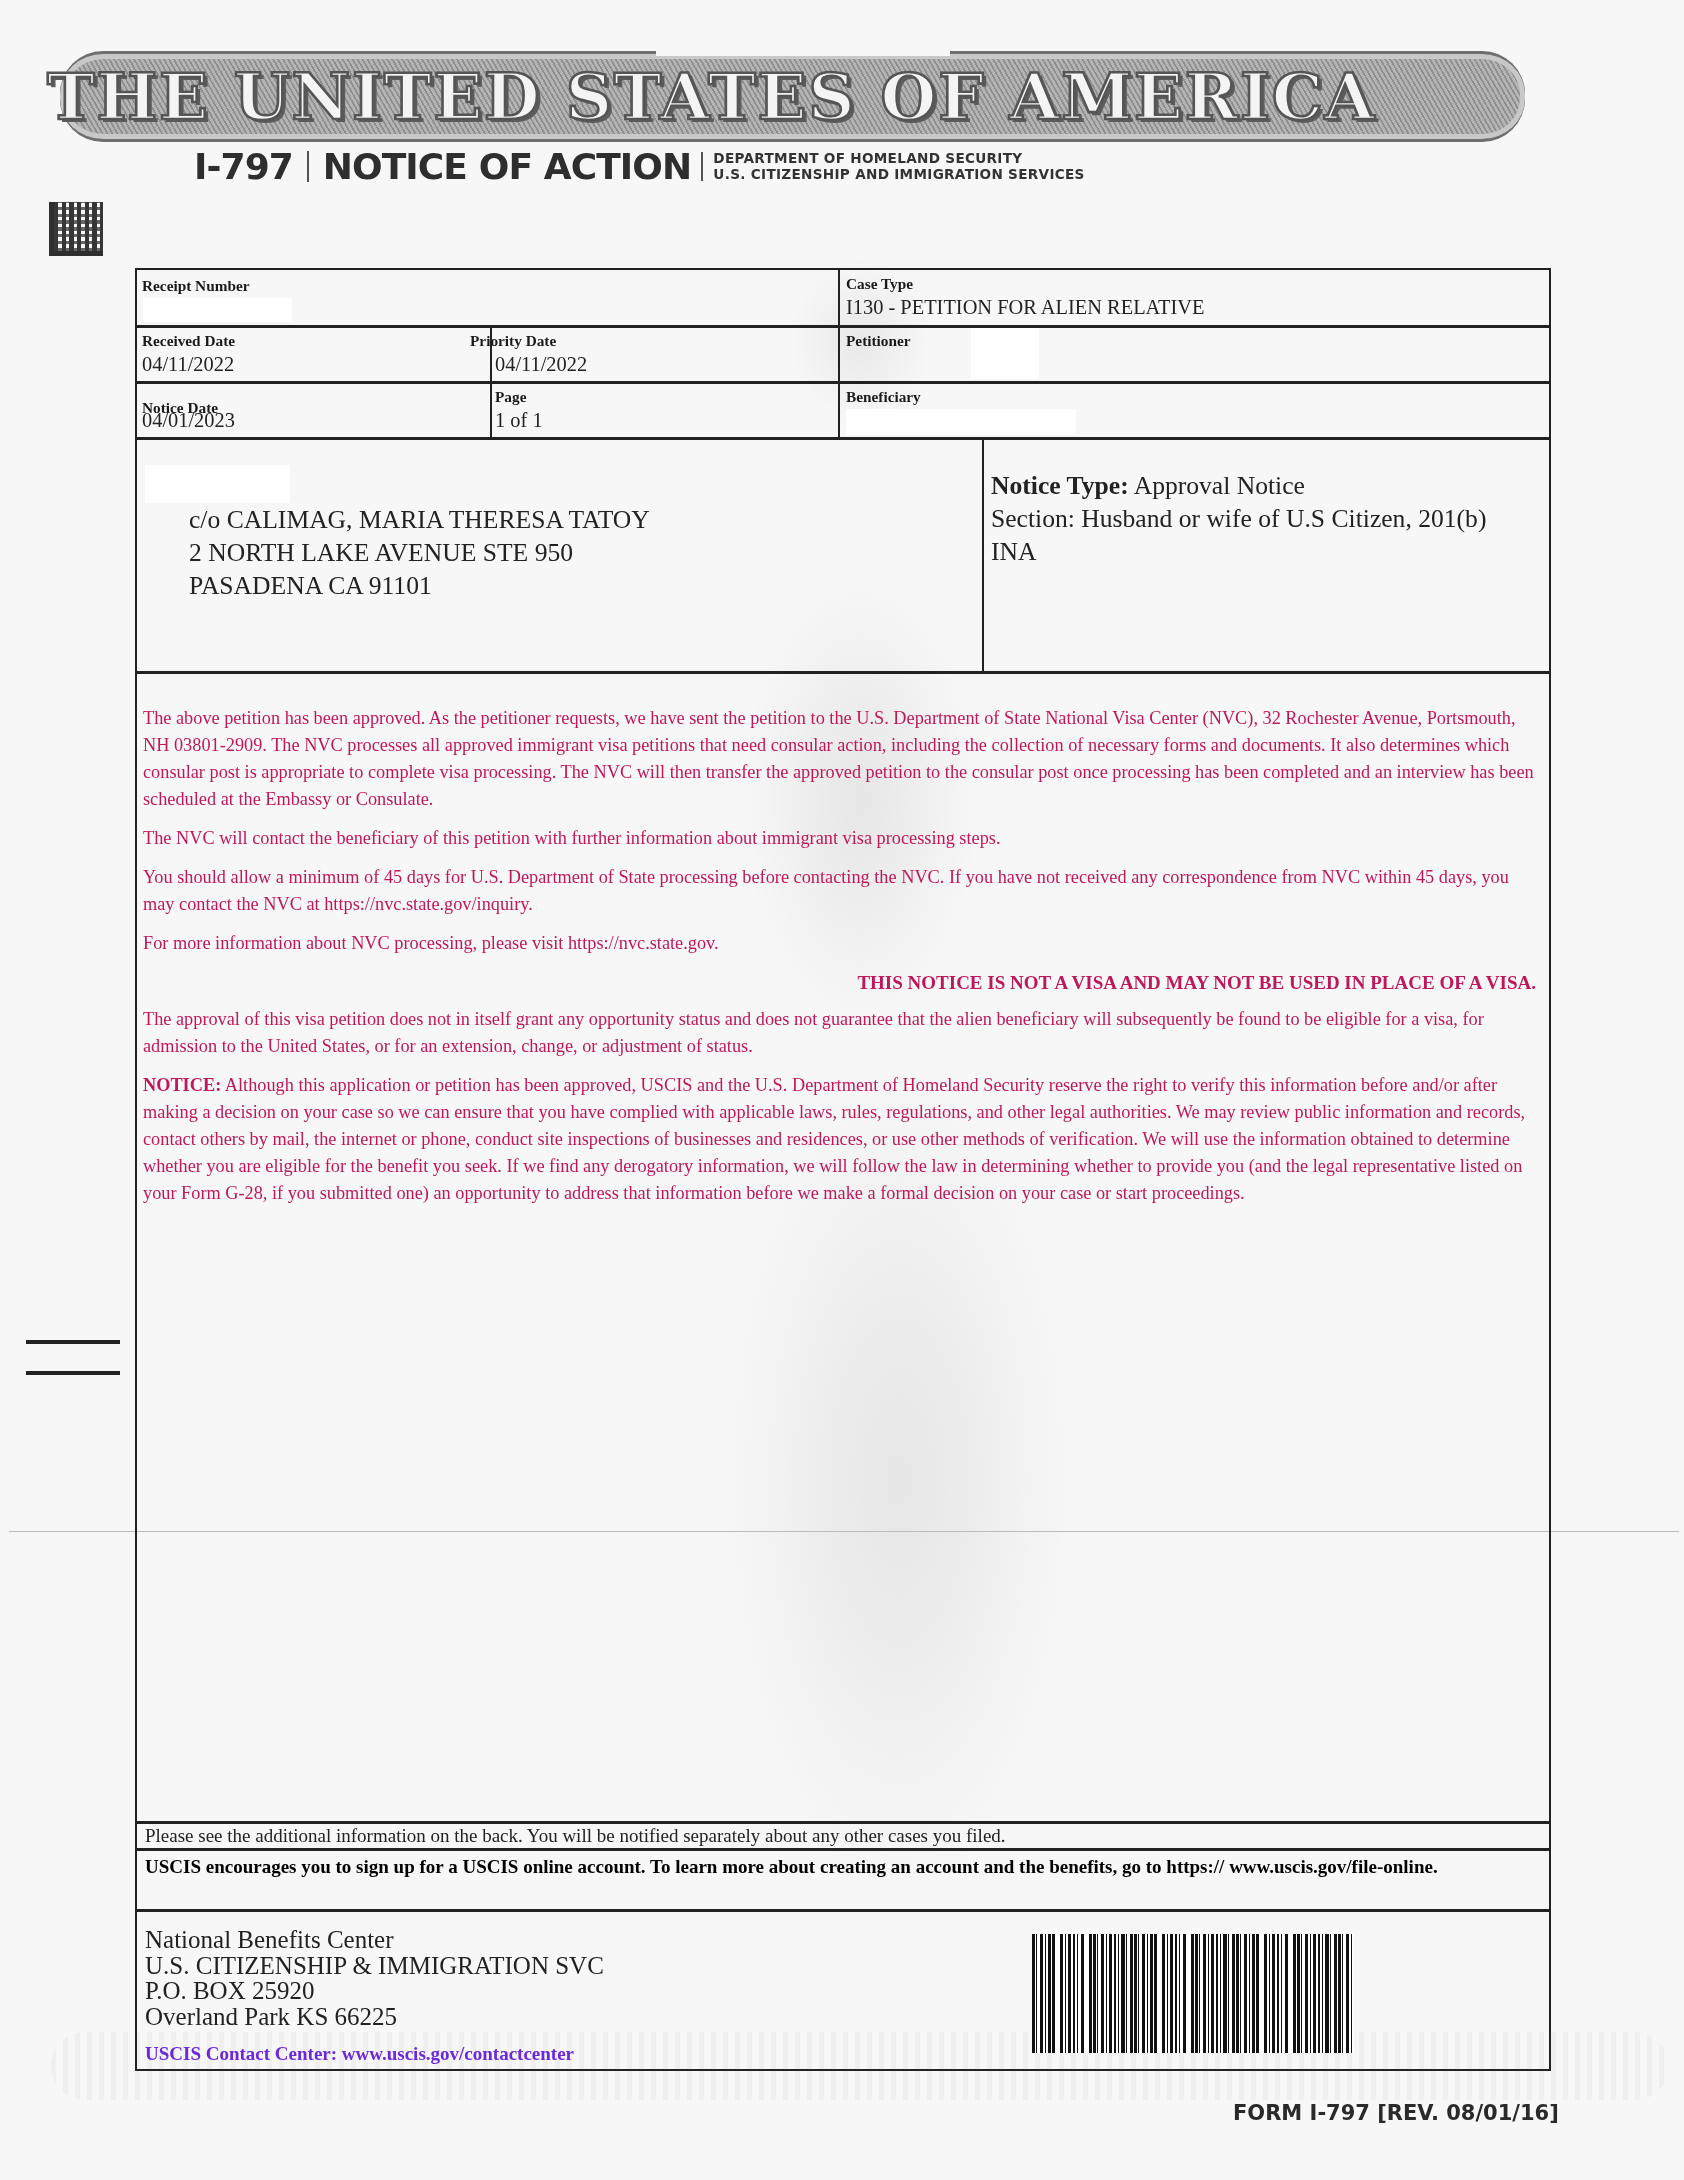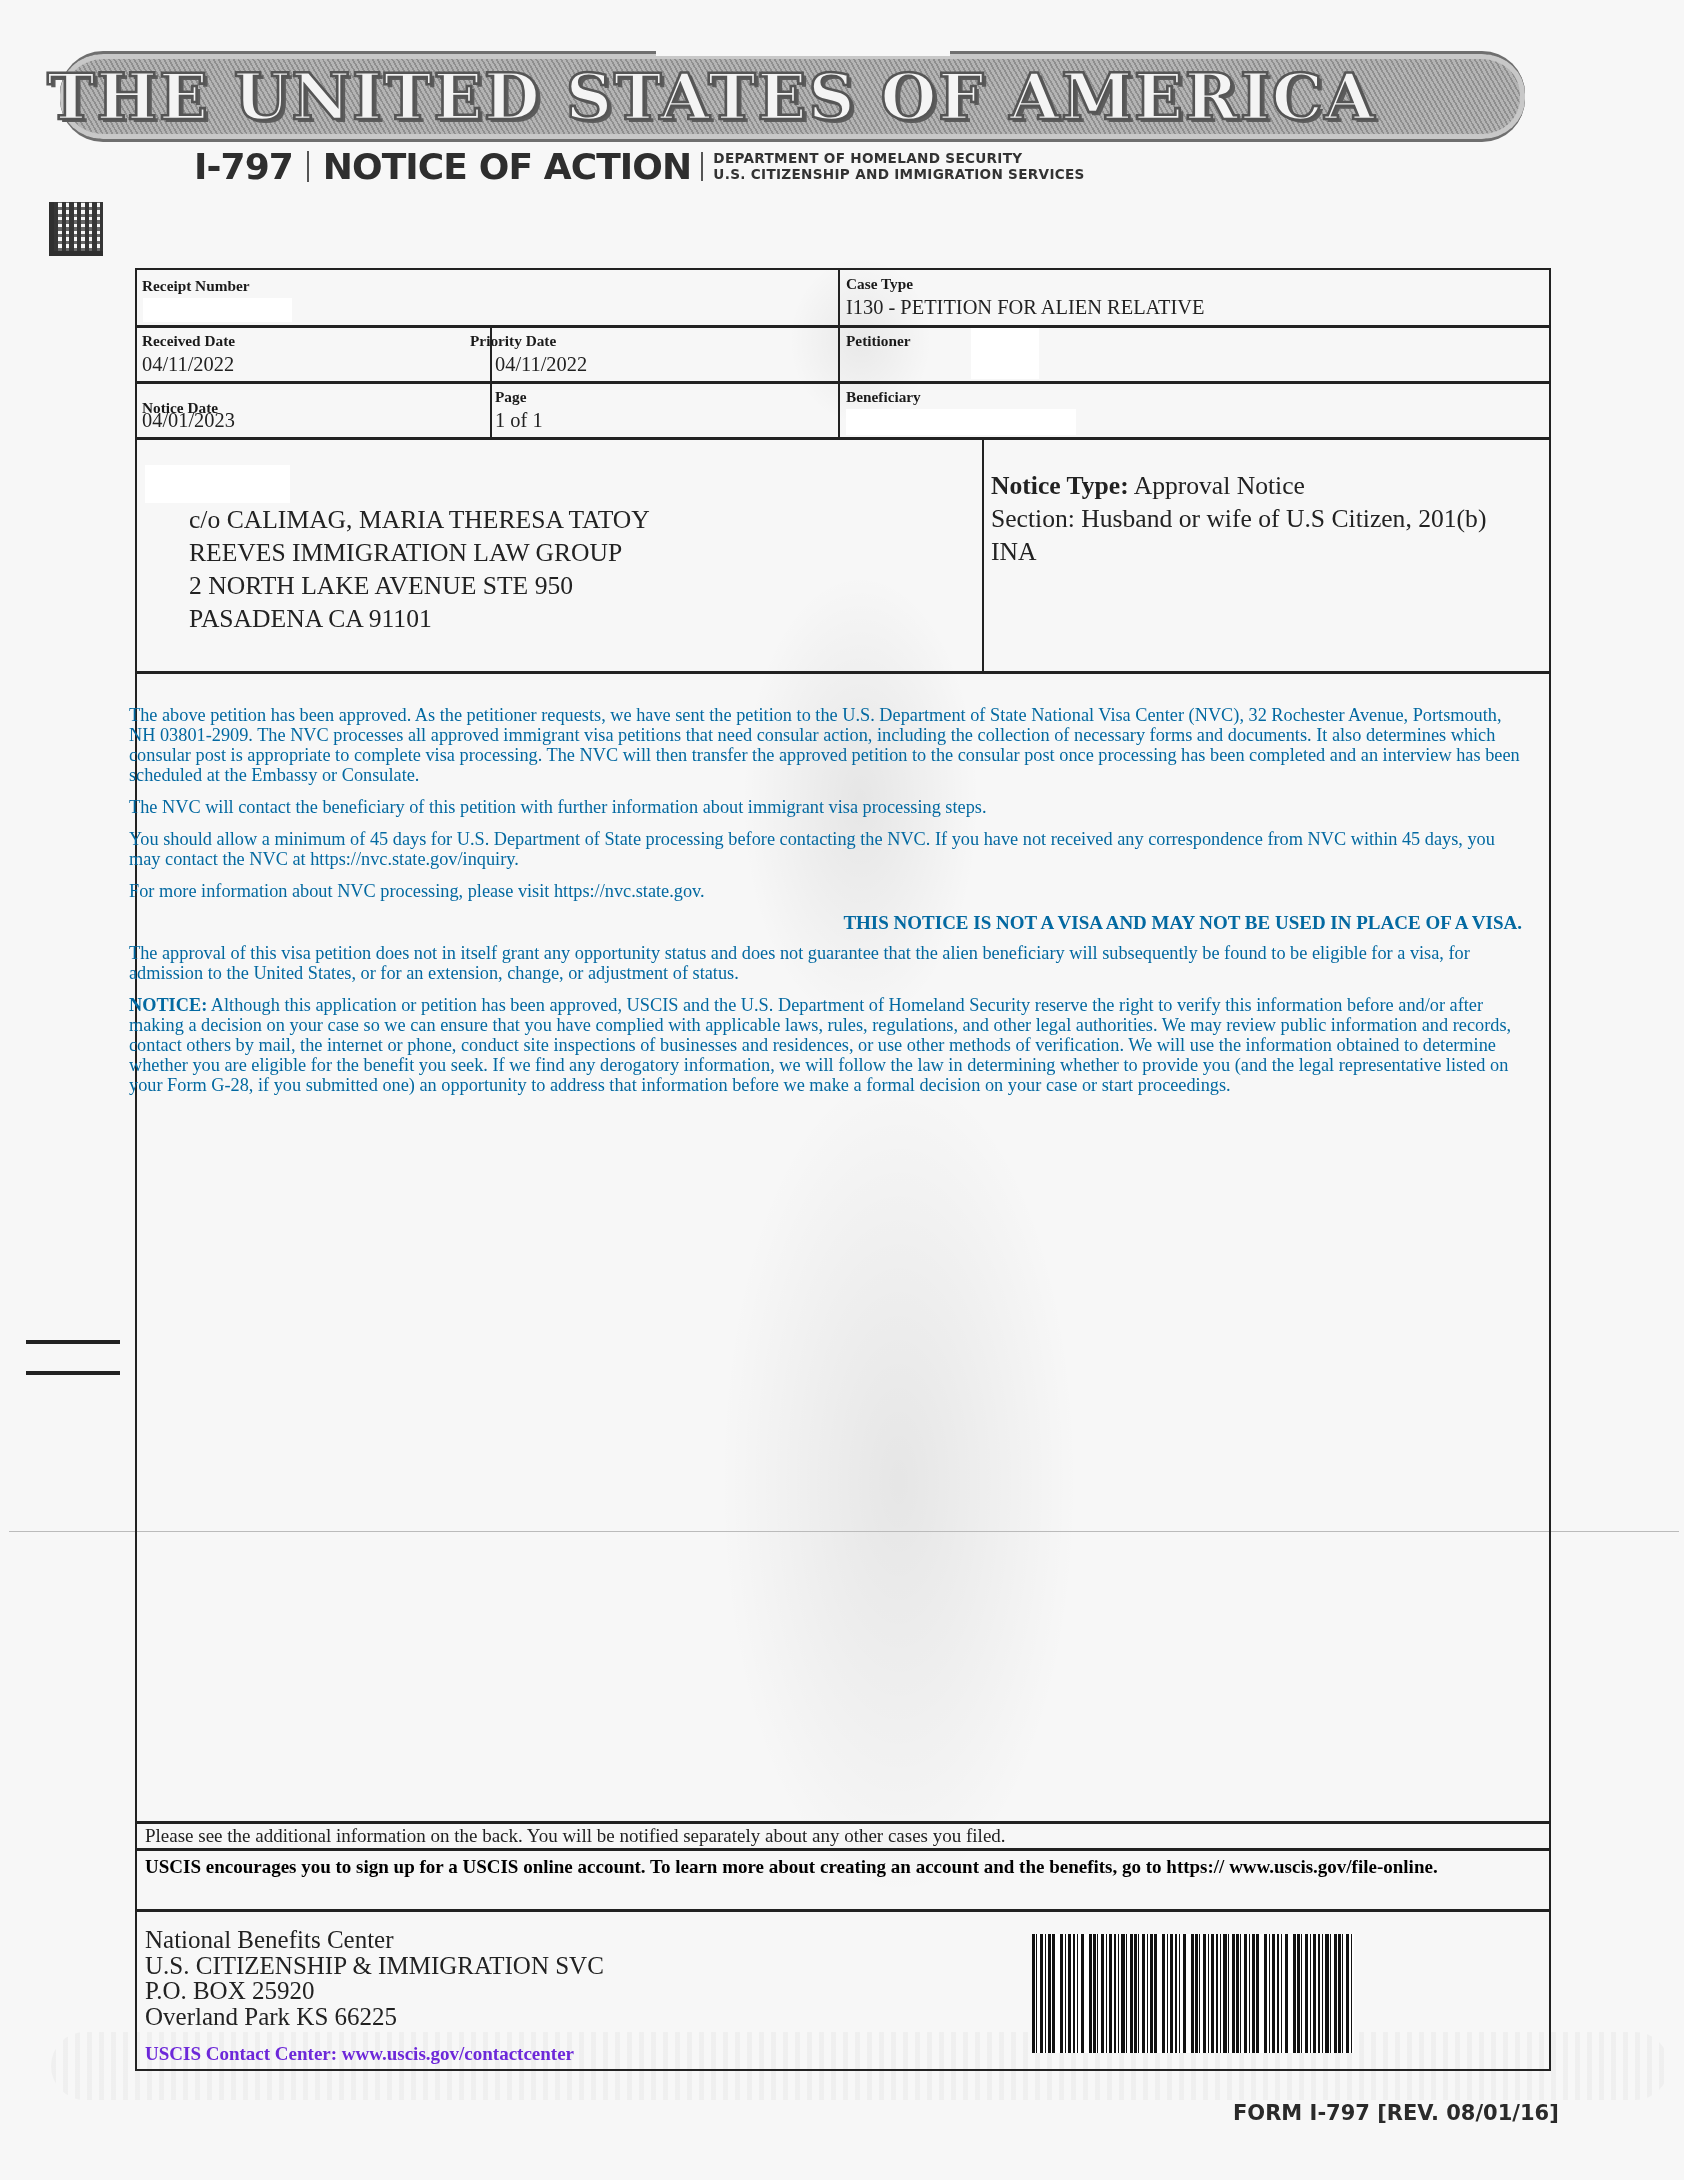--- a/index.html
+++ b/index.html
@@ -80,21 +80,21 @@
   .vline { position:absolute; width:1.7px; background:#222; }
 
   .lbl { position:absolute; font-weight:bold; font-size:15.3px; color:#1a1a1a; }
   .val { position:absolute; font-size:20.4px; color:#222; }
   .redact { position:absolute; background:#fff; }
 
   .addr { position:absolute; left:189px; top:503px; font-size:25.6px; line-height:33px; color:#222; }
   .ntype { position:absolute; left:991px; top:469px; font-size:25.6px; line-height:33px; color:#222; width:554px; }
   .ntype b { font-weight:bold; }
 
-  .body { position:absolute; left:129px; top:705px; width:1393px; font-size:18.3px; line-height:20px; color:#0369a1; }
+  .body { position:absolute; left:143px; top:705px; width:1393px; font-size:18.3px; line-height:27px; color:#be185d; }
   .body p { margin:0 0 12px 0; }
   .body .center { text-align:right; font-weight:bold; font-size:19px; margin:6.8px 0 10.2px 0; }
   .body b { font-weight:bold; }
 
   .foot1 { position:absolute; left:145px; top:1825px; font-size:19px; color:#222; }
   .foot2 { position:absolute; left:145px; top:1854px; width:1363px; font-size:19px; line-height:25.6px; font-weight:bold; color:#000000; }
   .addr2 { position:absolute; left:145px; top:1927px; font-size:25px; line-height:25.6px; color:#222; }
   .contact { position:absolute; left:145px; top:2043px; font-size:19px; font-weight:bold; color:#6d28d9; }
 
   .barcode {
@@ -177,21 +177,20 @@
 <span class="lbl" style="left:495px; top:388px;">Page</span>
 <span class="val" style="left:495px; top:409px;">1 of 1</span>
 
 <span class="lbl" style="left:846px; top:388px;">Beneficiary</span>
 <span class="val" style="left:846px; top:409px;"></span>
 <div class="redact" style="left:846px; top:409px; width:230px; height:25.6px;"></div>
 
 <div class="redact" style="left:145px; top:465px; width:145px; height:38px;"></div>
 <div class="addr">
   <div>c/o CALIMAG, MARIA THERESA TATOY</div>
-  <div>REEVES IMMIGRATION LAW GROUP</div>
   <div>2 NORTH LAKE AVENUE STE 950</div>
   <div>PASADENA  CA  91101</div>
 </div>
 
 <div class="ntype">
   <div><b>Notice Type:</b> <span>Approval Notice</span></div>
   <div>Section: Husband or wife of U.S Citizen, 201(b)</div>
   <div>INA</div>
 </div>
 

